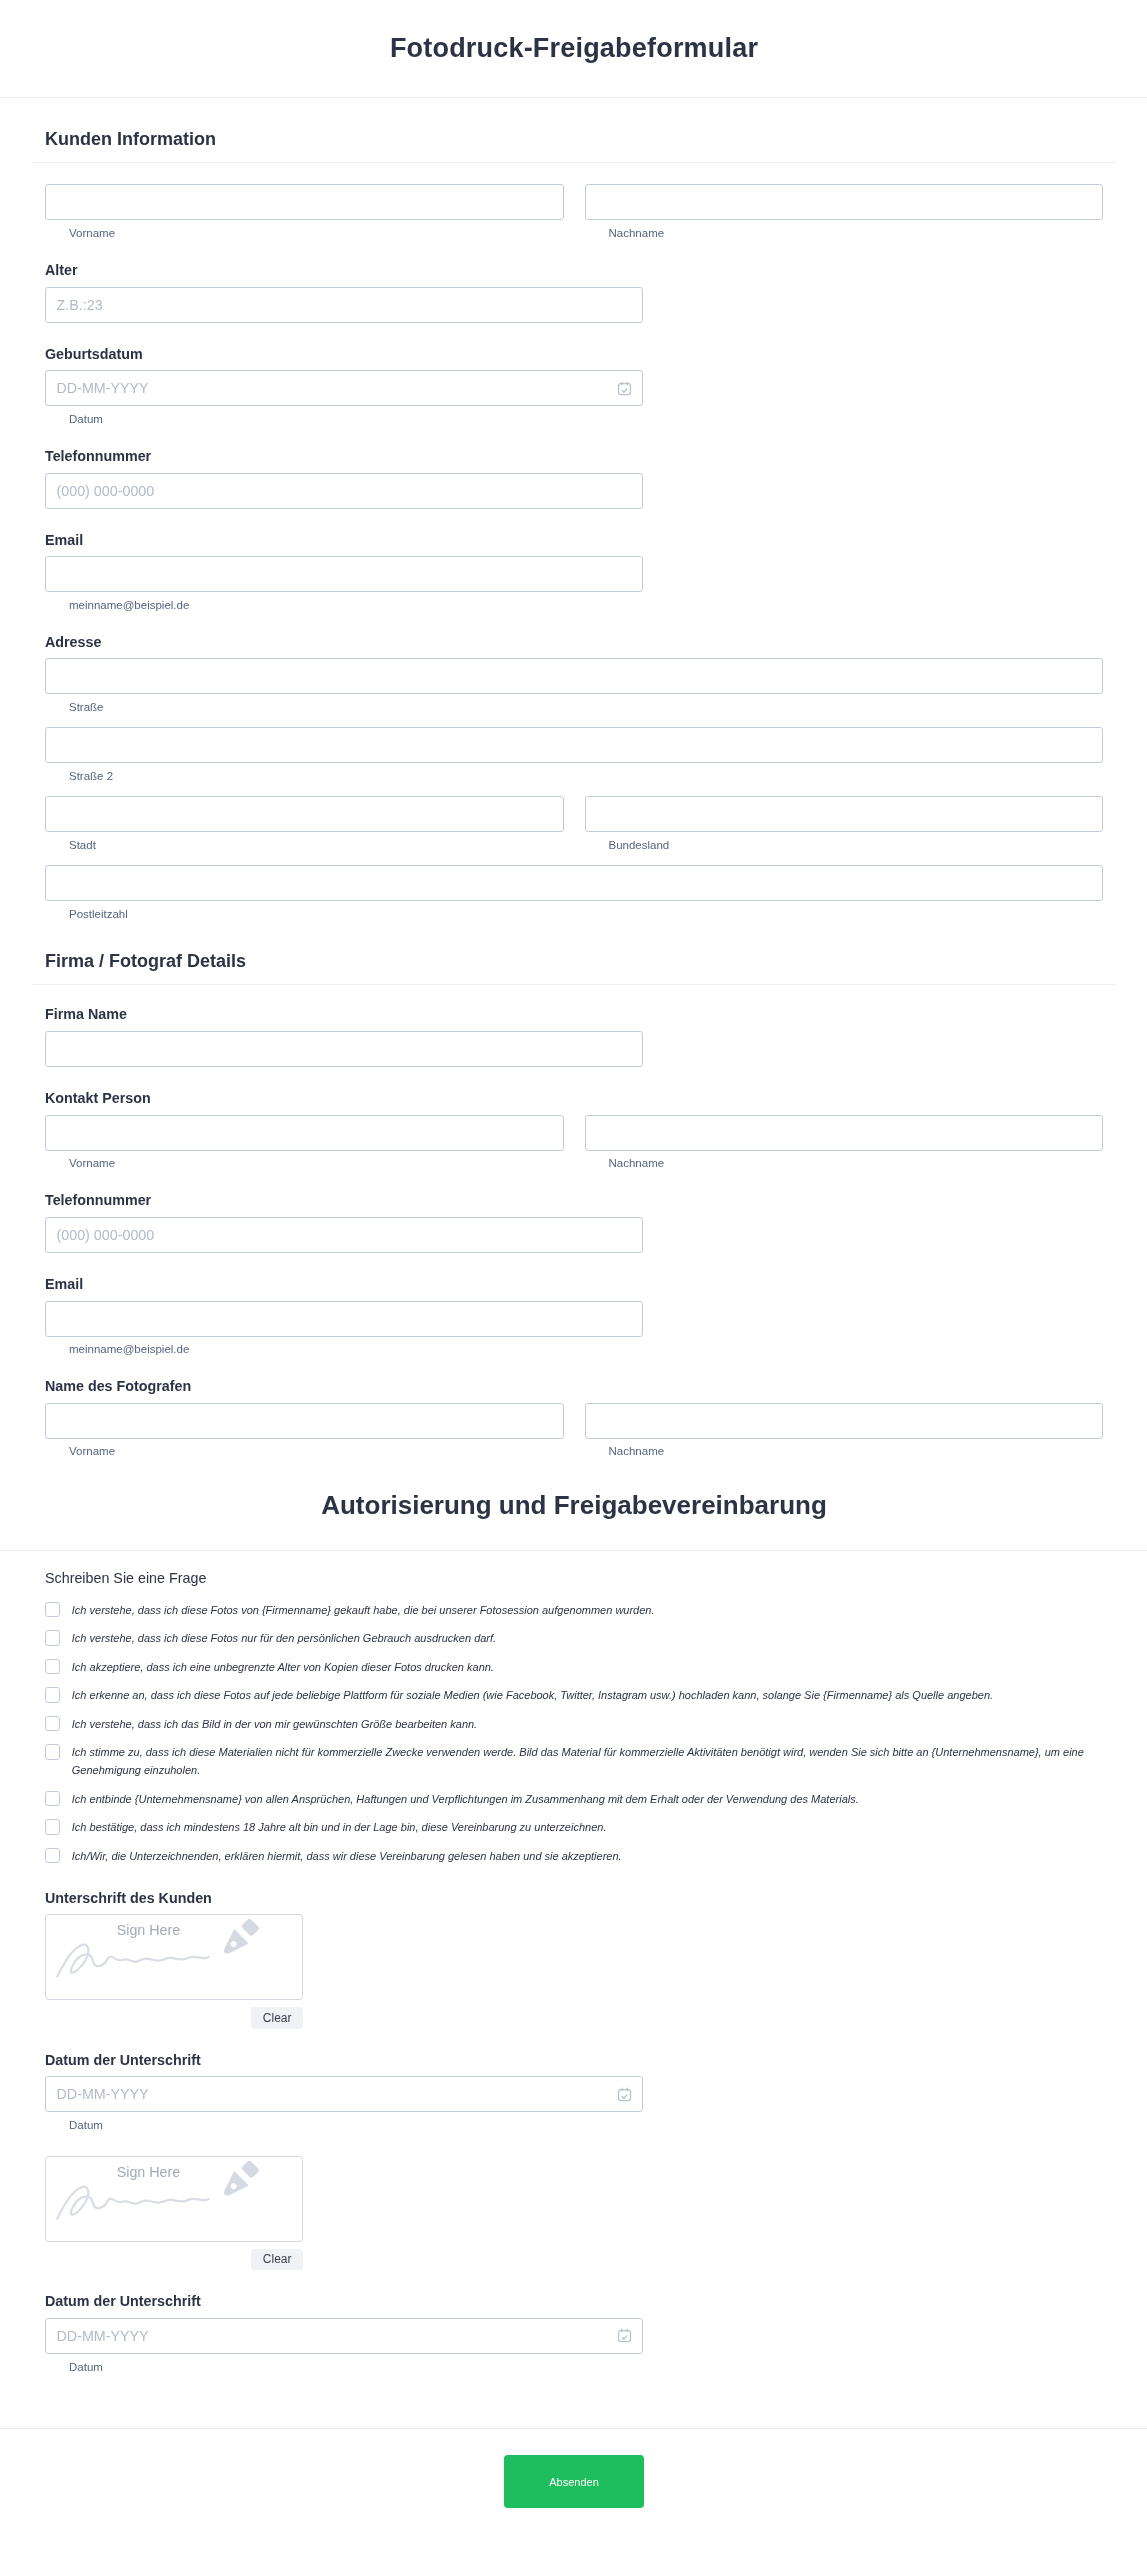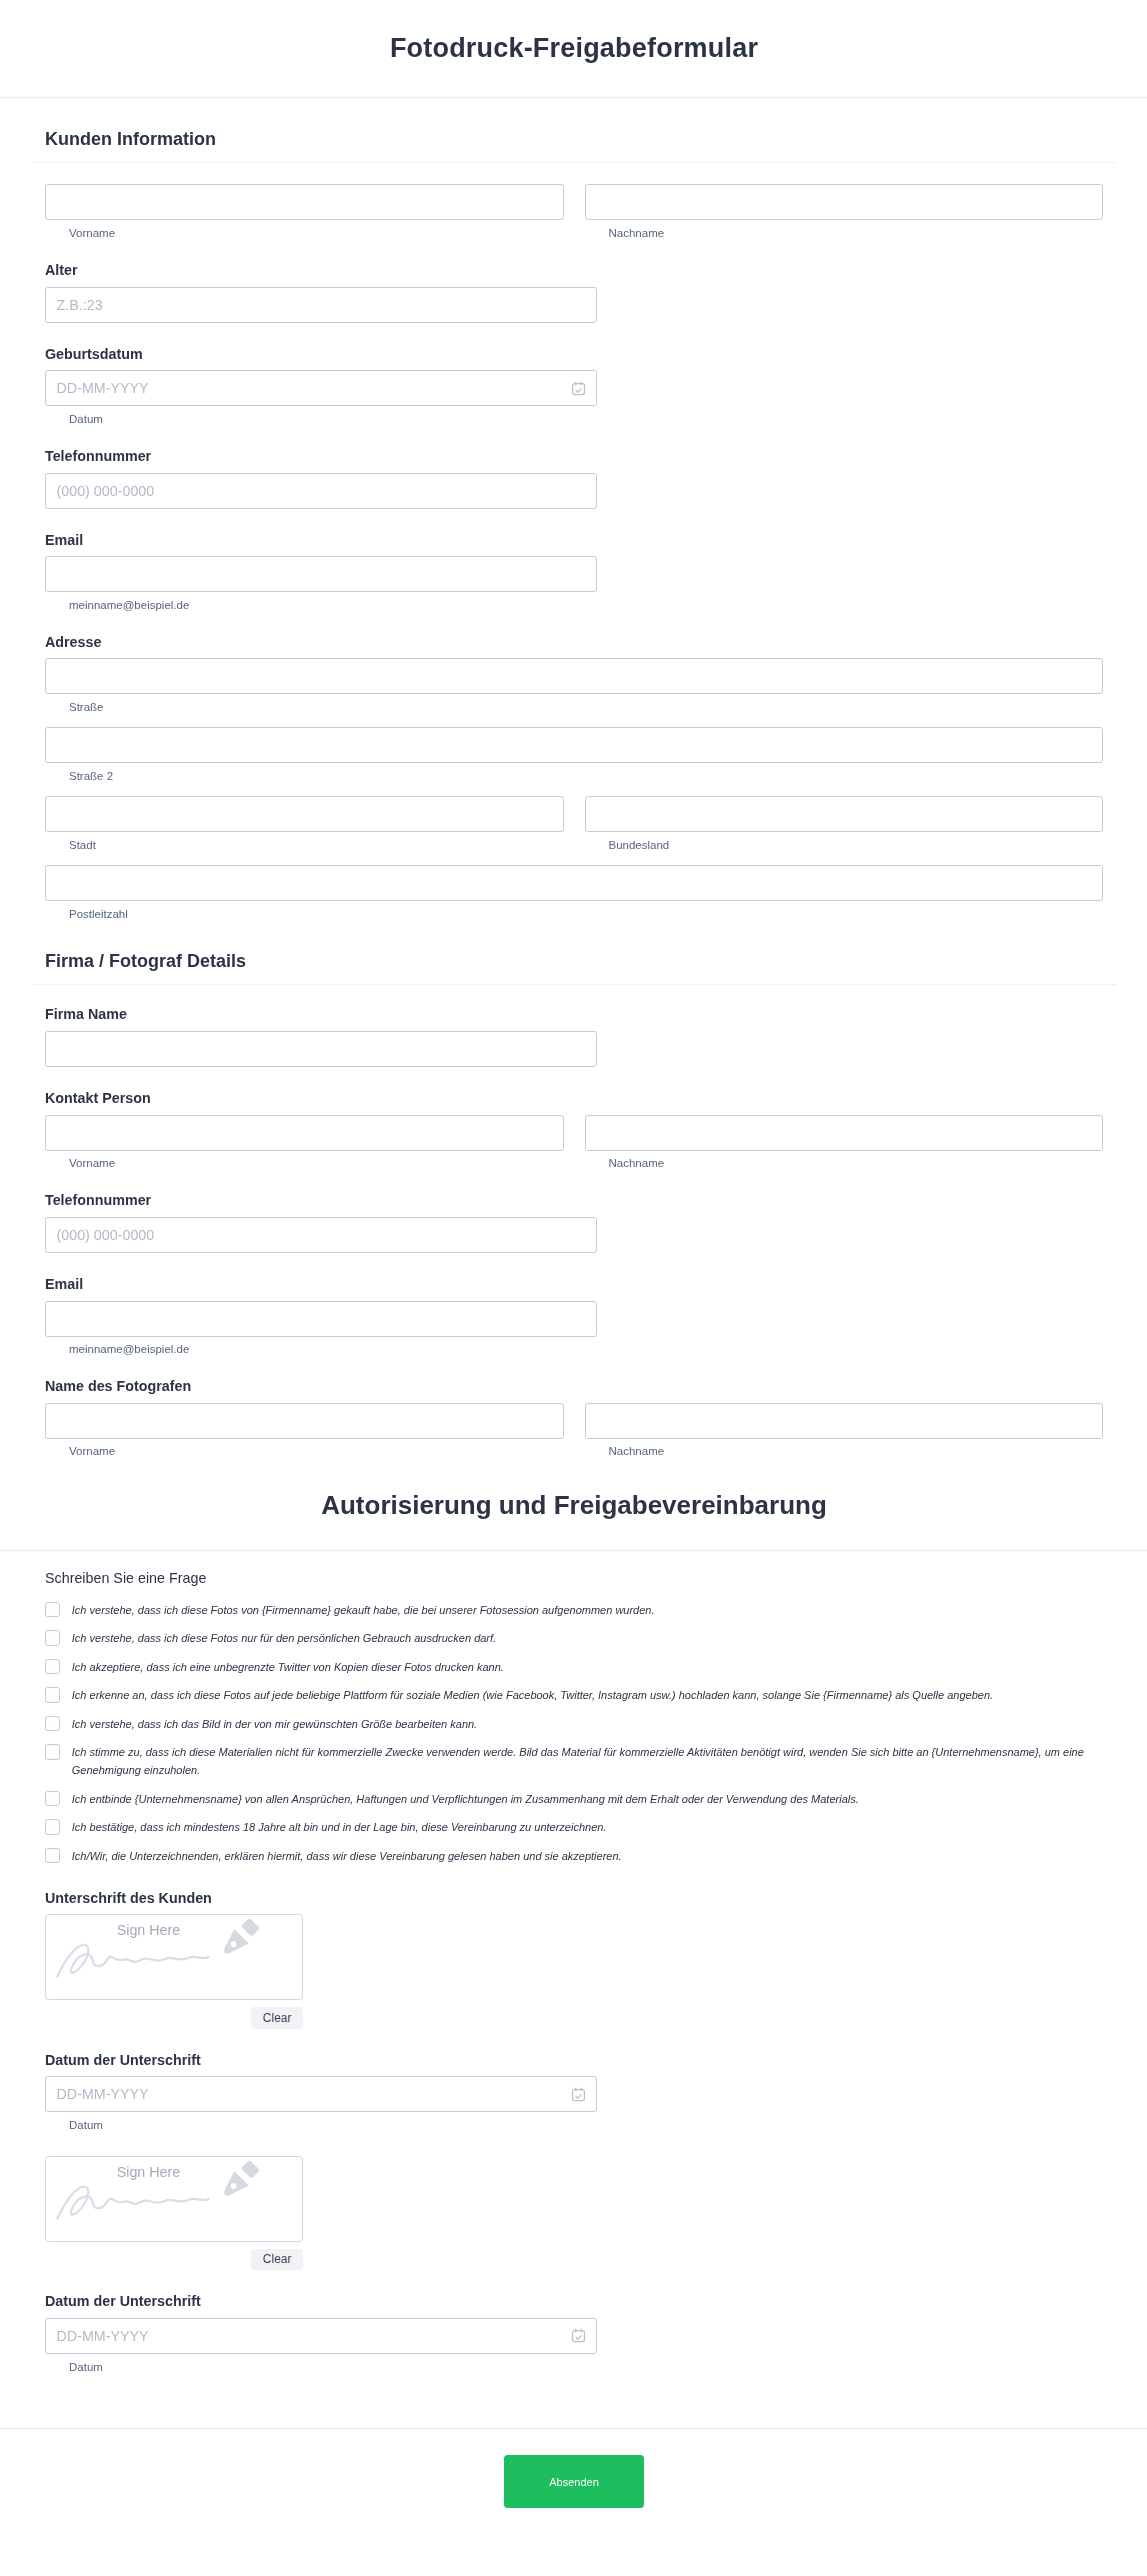--- a/index.html
+++ b/index.html
@@ -18,21 +18,21 @@
   .divider-full{height:1px; background:#e8eaef; width:100%;}
   
   .section{padding:0 45px;}
   .section-title{font-size:18px; font-weight:700; margin:31px 0 12.4px;}
   .section-rule{height:1px; background:#eef0f4; margin:0 -13.4px 21px -13.4px;}
   
   .field{margin-bottom:23px;}
   .q-label{font-size:14.3px; font-weight:600; color:var(--text); margin-bottom:8.6px;}
   .cols{display:flex; gap:21px;}
   .col{flex:1; min-width:0;}
-  .half{width:552px; max-width:100%;border-radius:7px;}
+  .half{width:598px; max-width:100%;border-radius:7px;}
   .input-wrap{position:relative;}
   .text-input{
     width:100%; height:36px; border:1px solid var(--border); border-radius:2.9px;
     padding:0 10.5px; font-family:"Liberation Sans",sans-serif; font-size:14.3px; color:var(--text); background:#fff;
   }
   .text-input::placeholder{color:#b3bac7;}
   .date-input{padding-right:36px;}
   .cal-icon{position:absolute; right:9.6px; top:9.6px; width:17px; height:17px;}
   .sublabel{font-size:11.5px; color:var(--sublabel); margin-top:6.7px;margin-left:24px;}
   .addr-row{margin-bottom:14.3px;}
@@ -216,21 +216,21 @@
   <div class="cb-row">
     <span class="cb"></span>
     <span class="cb-label">Ich verstehe, dass ich diese Fotos von {Firmenname} gekauft habe, die bei unserer Fotosession aufgenommen wurden.</span>
   </div>
   <div class="cb-row">
     <span class="cb"></span>
     <span class="cb-label">Ich verstehe, dass ich diese Fotos nur für den persönlichen Gebrauch ausdrucken darf.</span>
   </div>
   <div class="cb-row">
     <span class="cb"></span>
-    <span class="cb-label">Ich akzeptiere, dass ich eine unbegrenzte Twitter von Kopien dieser Fotos drucken kann.</span>
+    <span class="cb-label">Ich akzeptiere, dass ich eine unbegrenzte Alter von Kopien dieser Fotos drucken kann.</span>
   </div>
   <div class="cb-row">
     <span class="cb"></span>
     <span class="cb-label">Ich erkenne an, dass ich diese Fotos auf jede beliebige Plattform für soziale Medien (wie Facebook, Twitter, Instagram usw.) hochladen kann, solange Sie {Firmenname} als Quelle angeben.</span>
   </div>
   <div class="cb-row">
     <span class="cb"></span>
     <span class="cb-label">Ich verstehe, dass ich das Bild in der von mir gewünschten Größe bearbeiten kann.</span>
   </div>
   <div class="cb-row">

